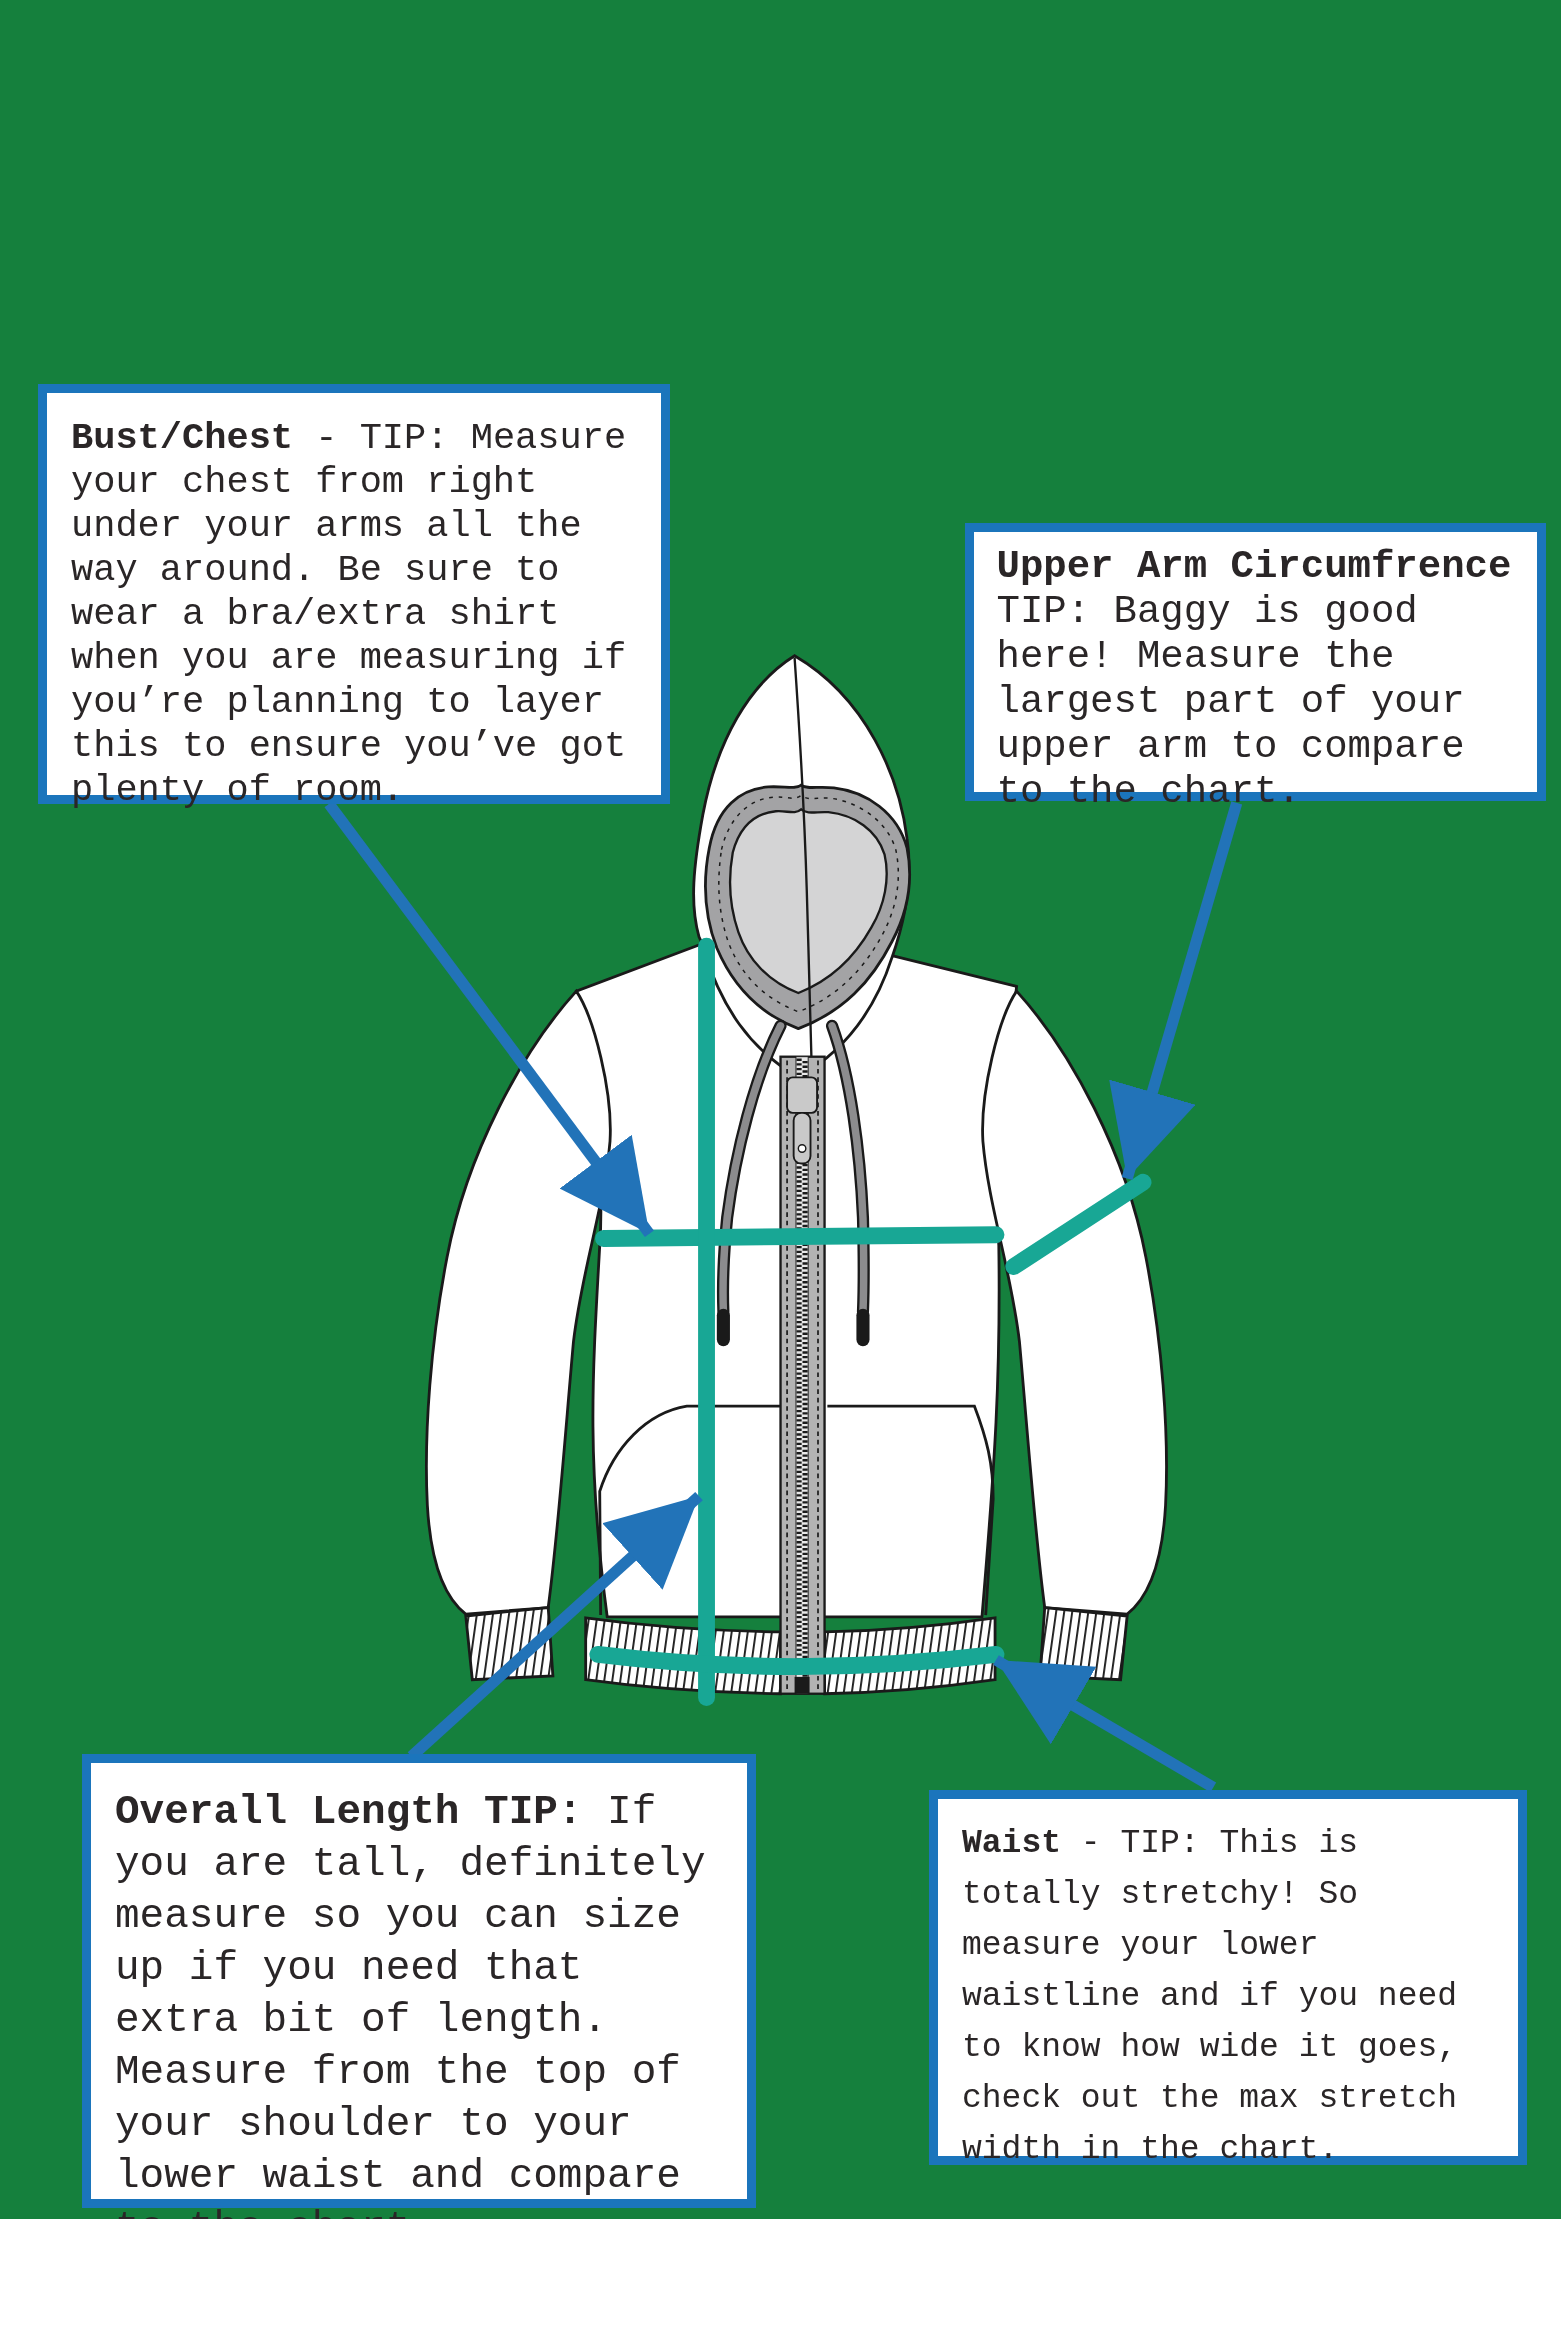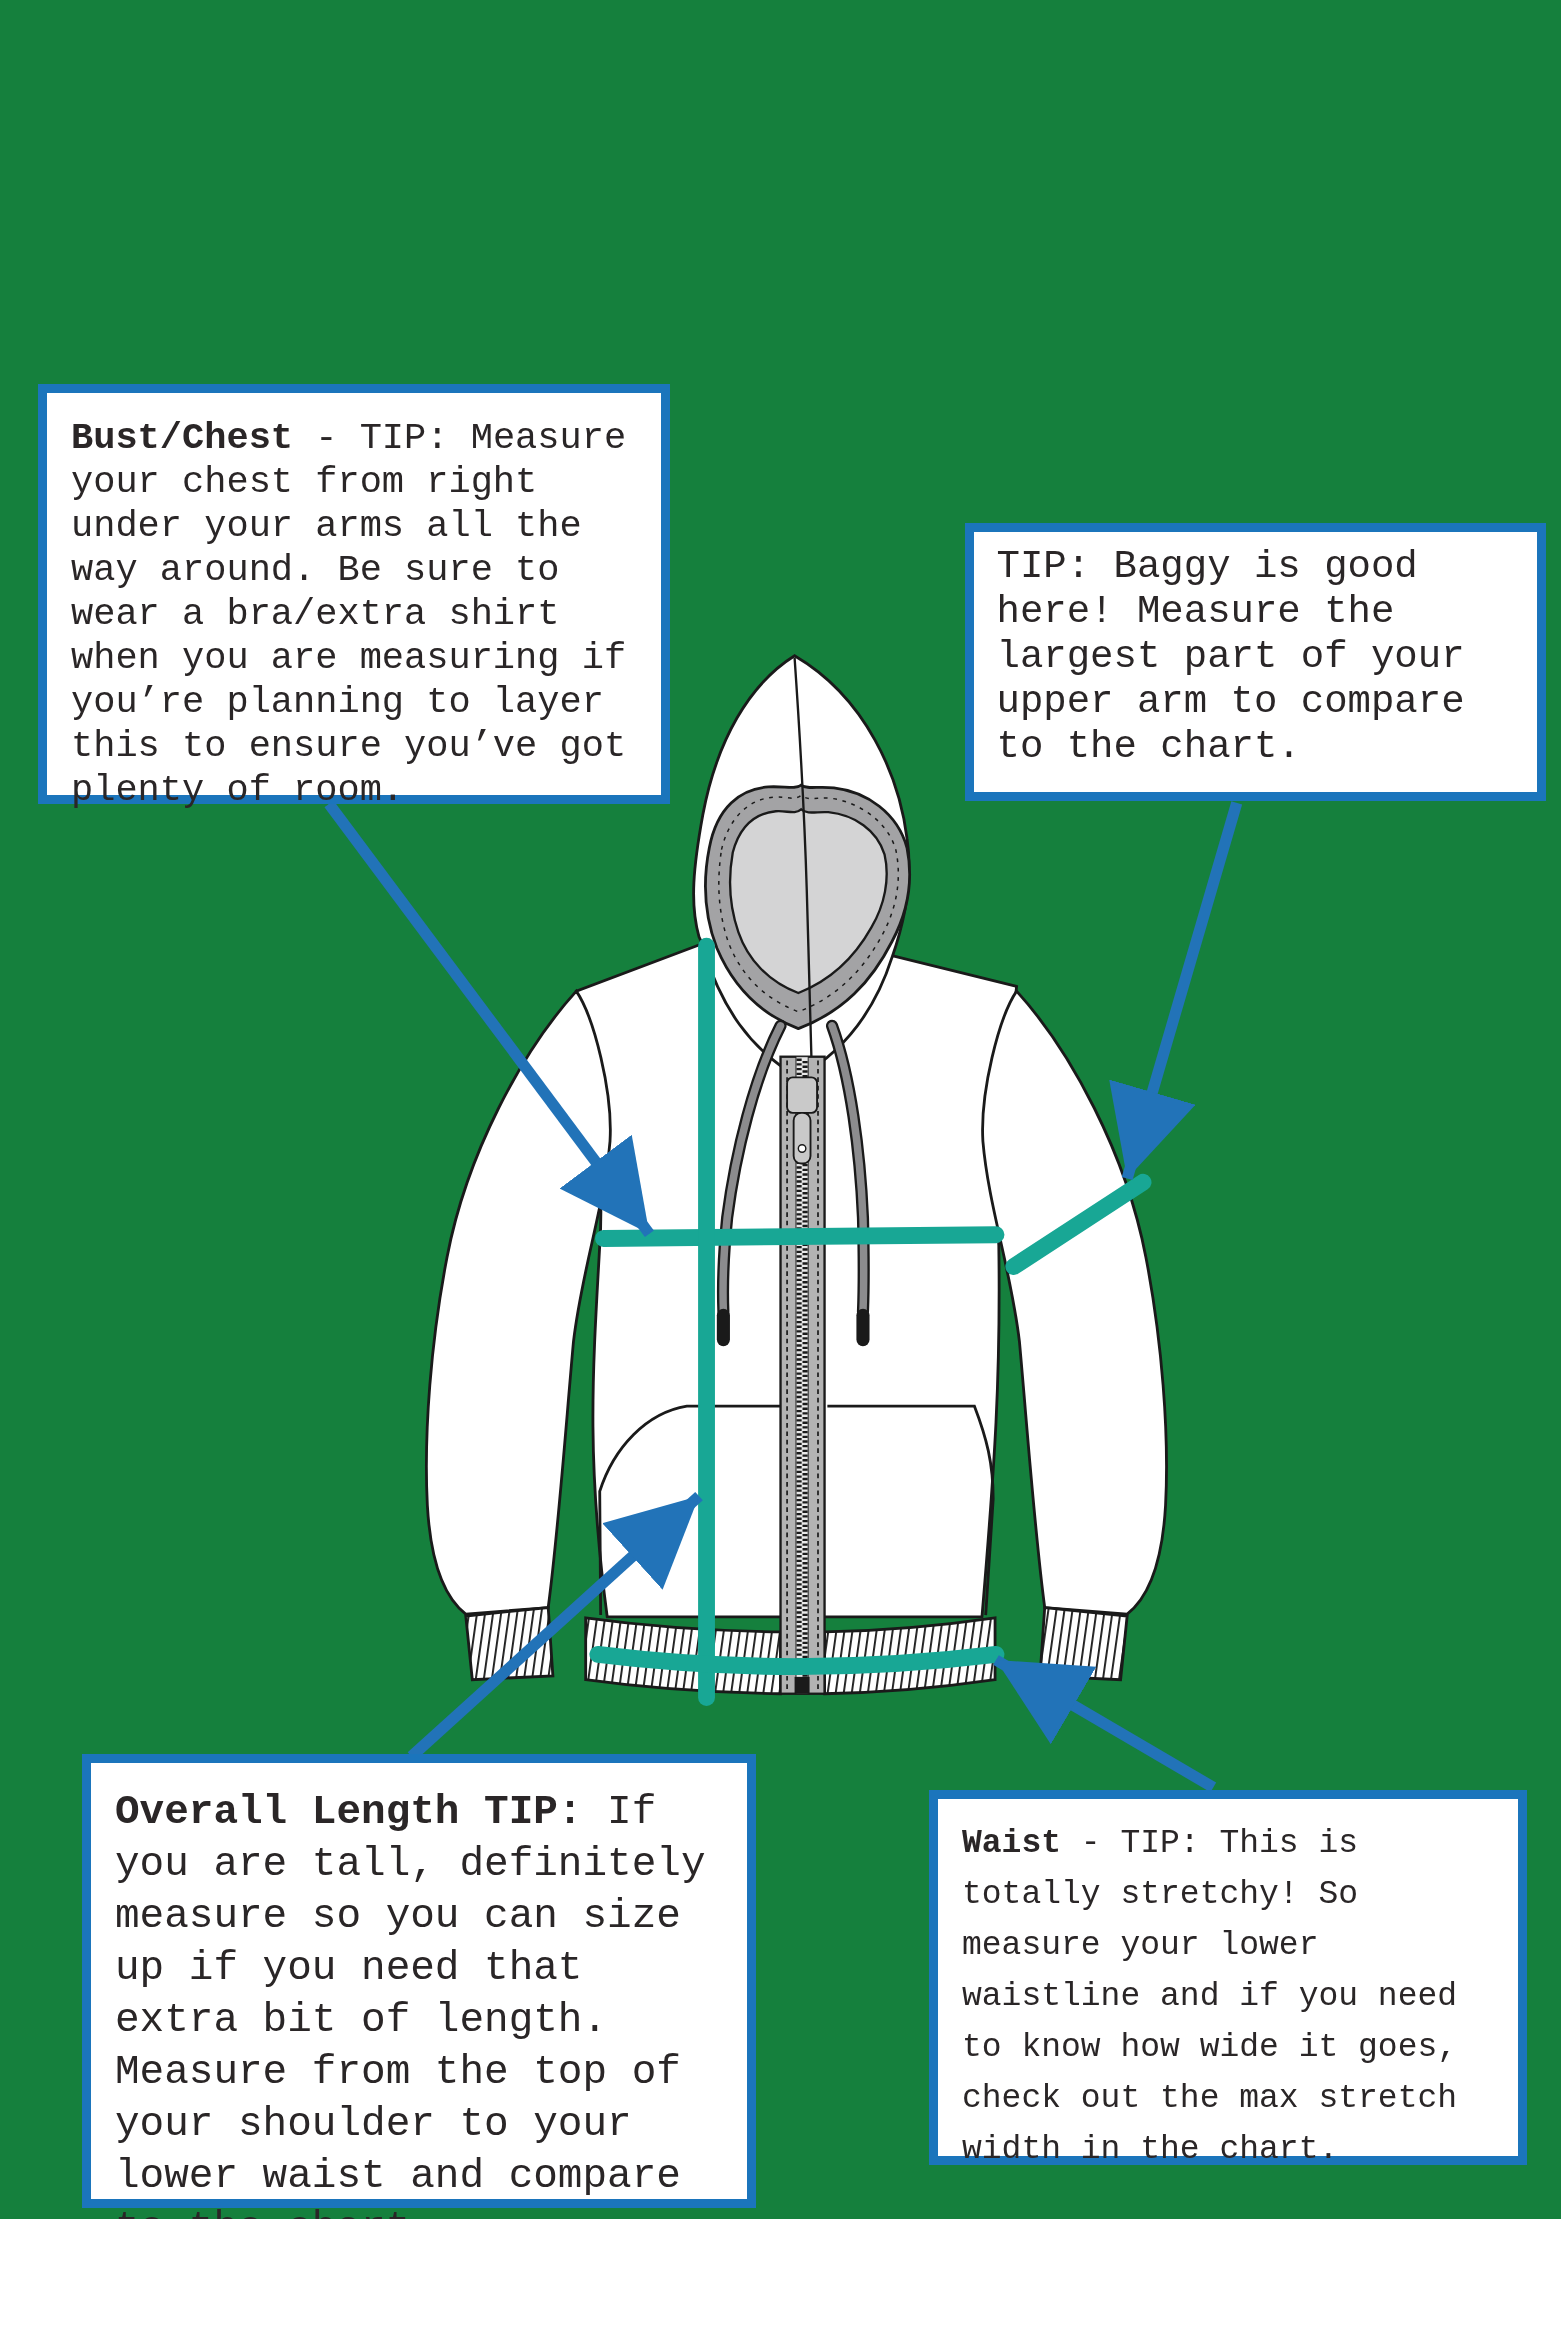--- a/index.html
+++ b/index.html
@@ -166,21 +166,21 @@
         <line class="arrow-line" marker-end="url(#arrowhead)" x1="1295" y1="1908" x2="1063" y2="1772"></line>
       </g>
     </g>
   </svg>
 
   <div class="callout callout-bust">
     <span class="title">Bust/Chest</span><span> - TIP: Measure your chest from right under your arms all the way around. Be sure to wear a bra/extra shirt when you are measuring if you’re planning to layer this to ensure you’ve got plenty of room.</span>
   </div>
 
   <div class="callout callout-arm">
-    <span>TIP: Baggy is good here! Measure the largest part of your upper arm to compare to the chart.</span>
+    <span class="title block">Upper Arm Circumfrence</span><span>TIP: Baggy is good here! Measure the largest part of your upper arm to compare to the chart.</span>
   </div>
 
   <div class="callout callout-length">
     <span class="title">Overall Length TIP:</span><span> If you are tall, definitely measure so you can size up if you need that extra bit of length. Measure from the top of your shoulder to your lower waist and compare to the chart.</span>
   </div>
 
   <div class="callout callout-waist">
     <span class="title">Waist</span><span> - TIP: This is totally stretchy! So measure your lower waistline and if you need to know how wide it goes, check out the max stretch width in the chart.</span>
   </div>
 

